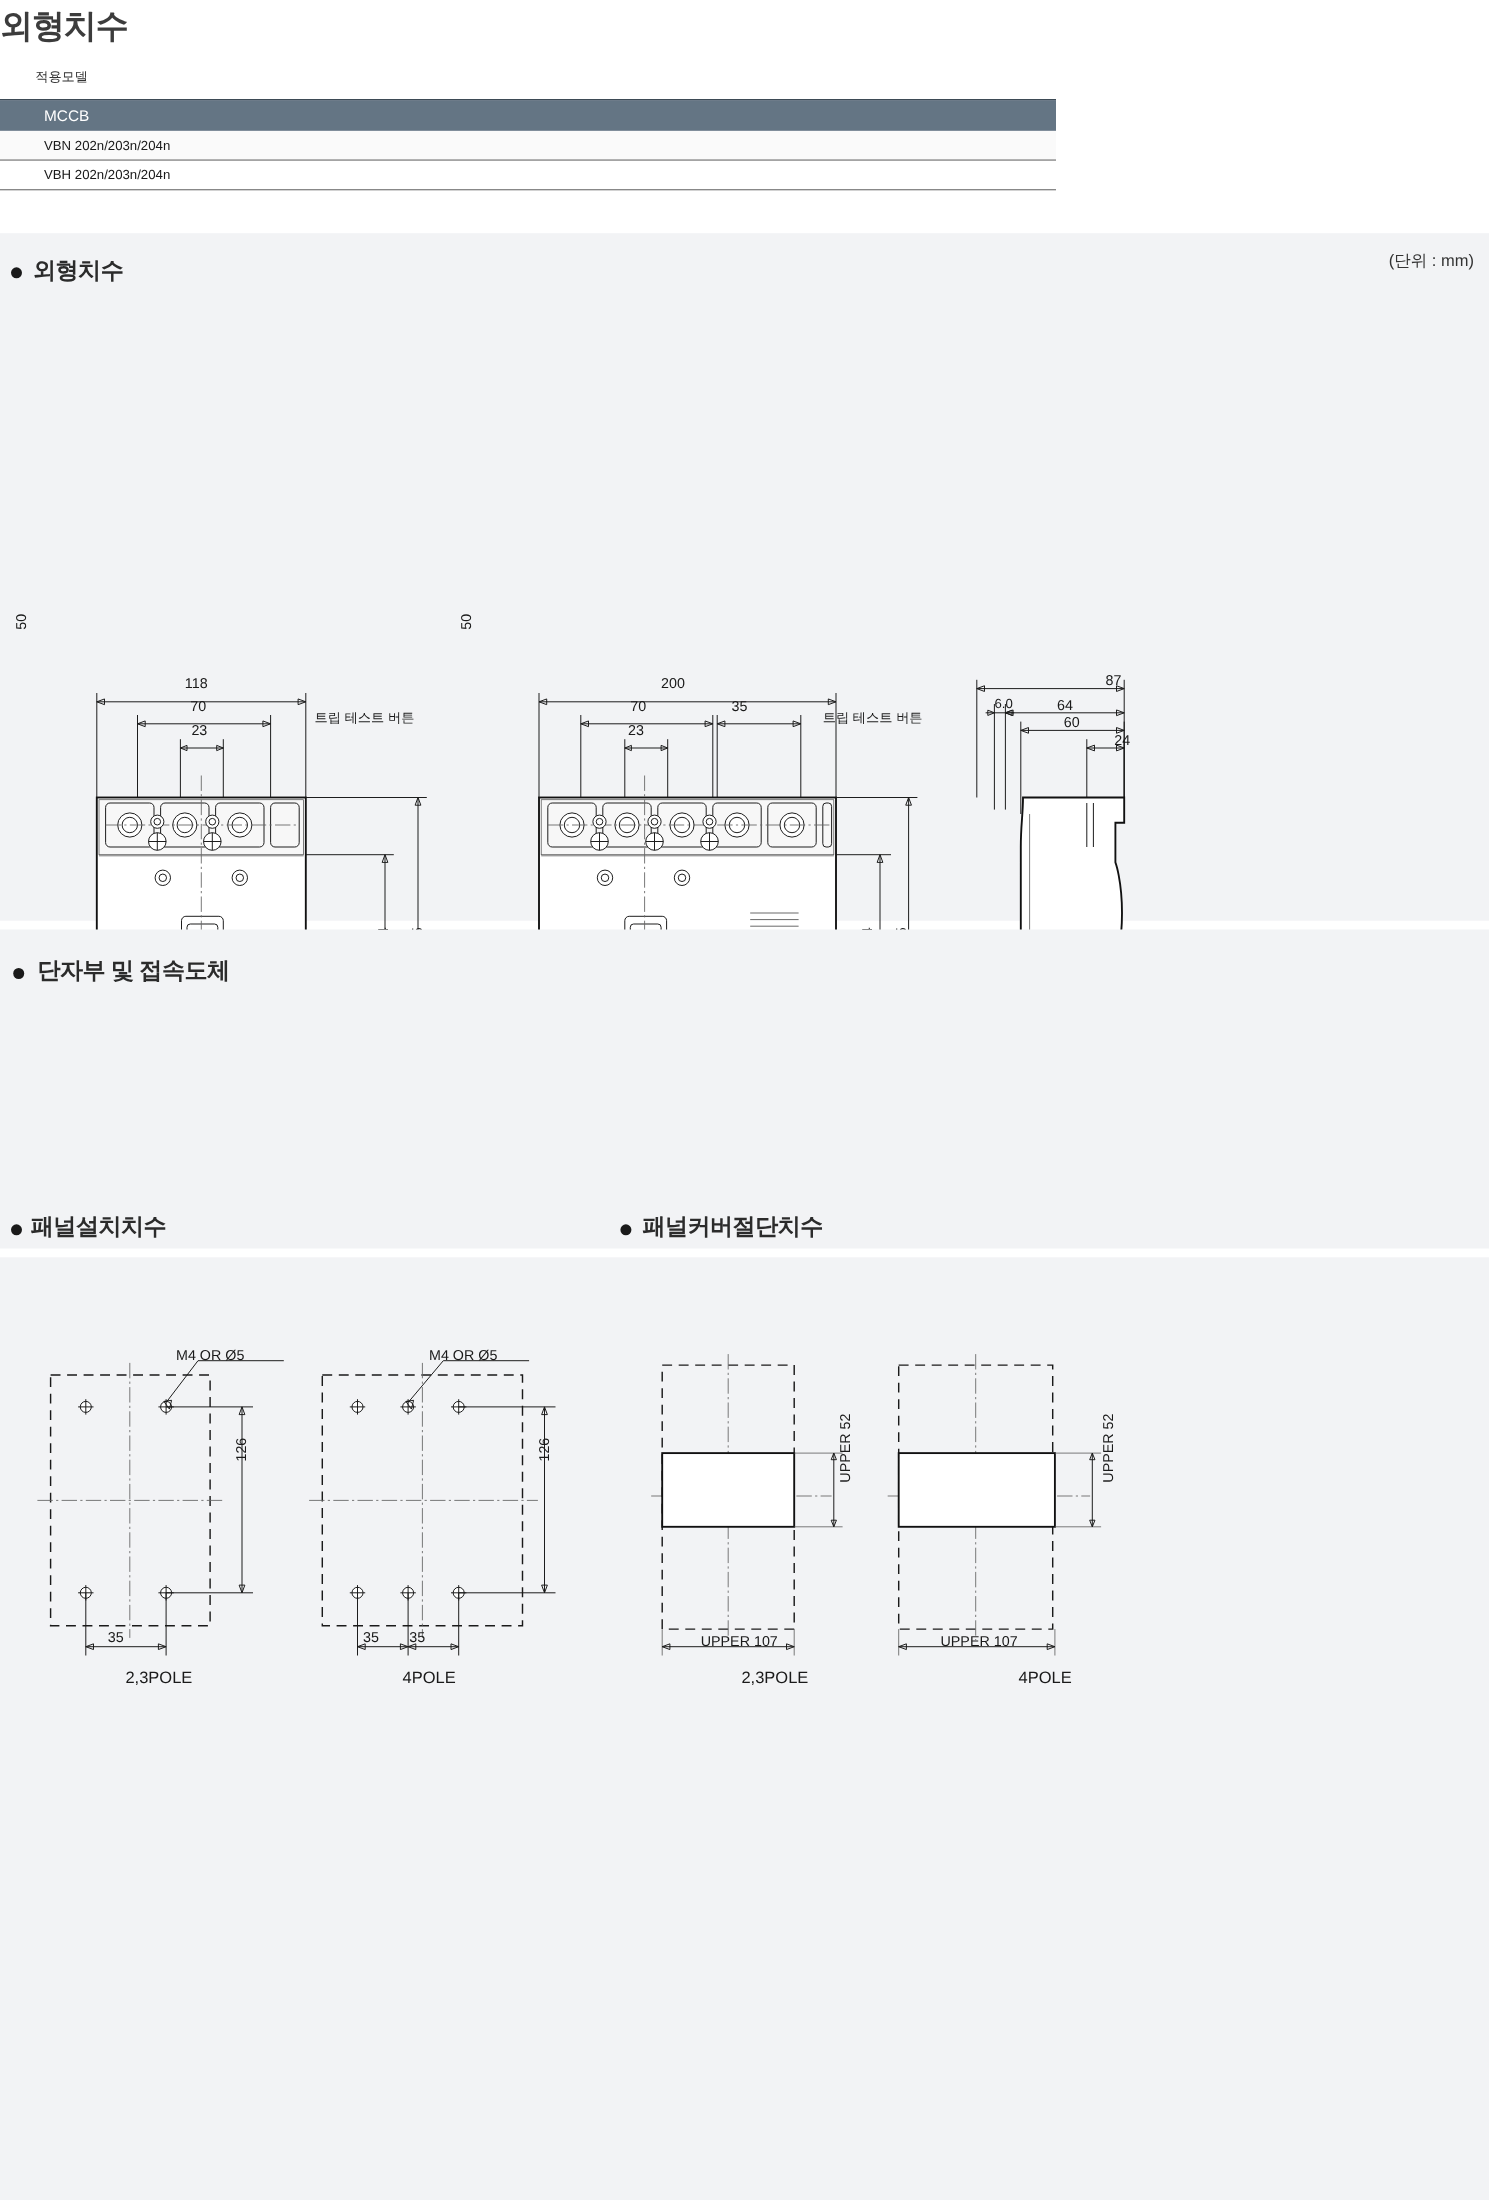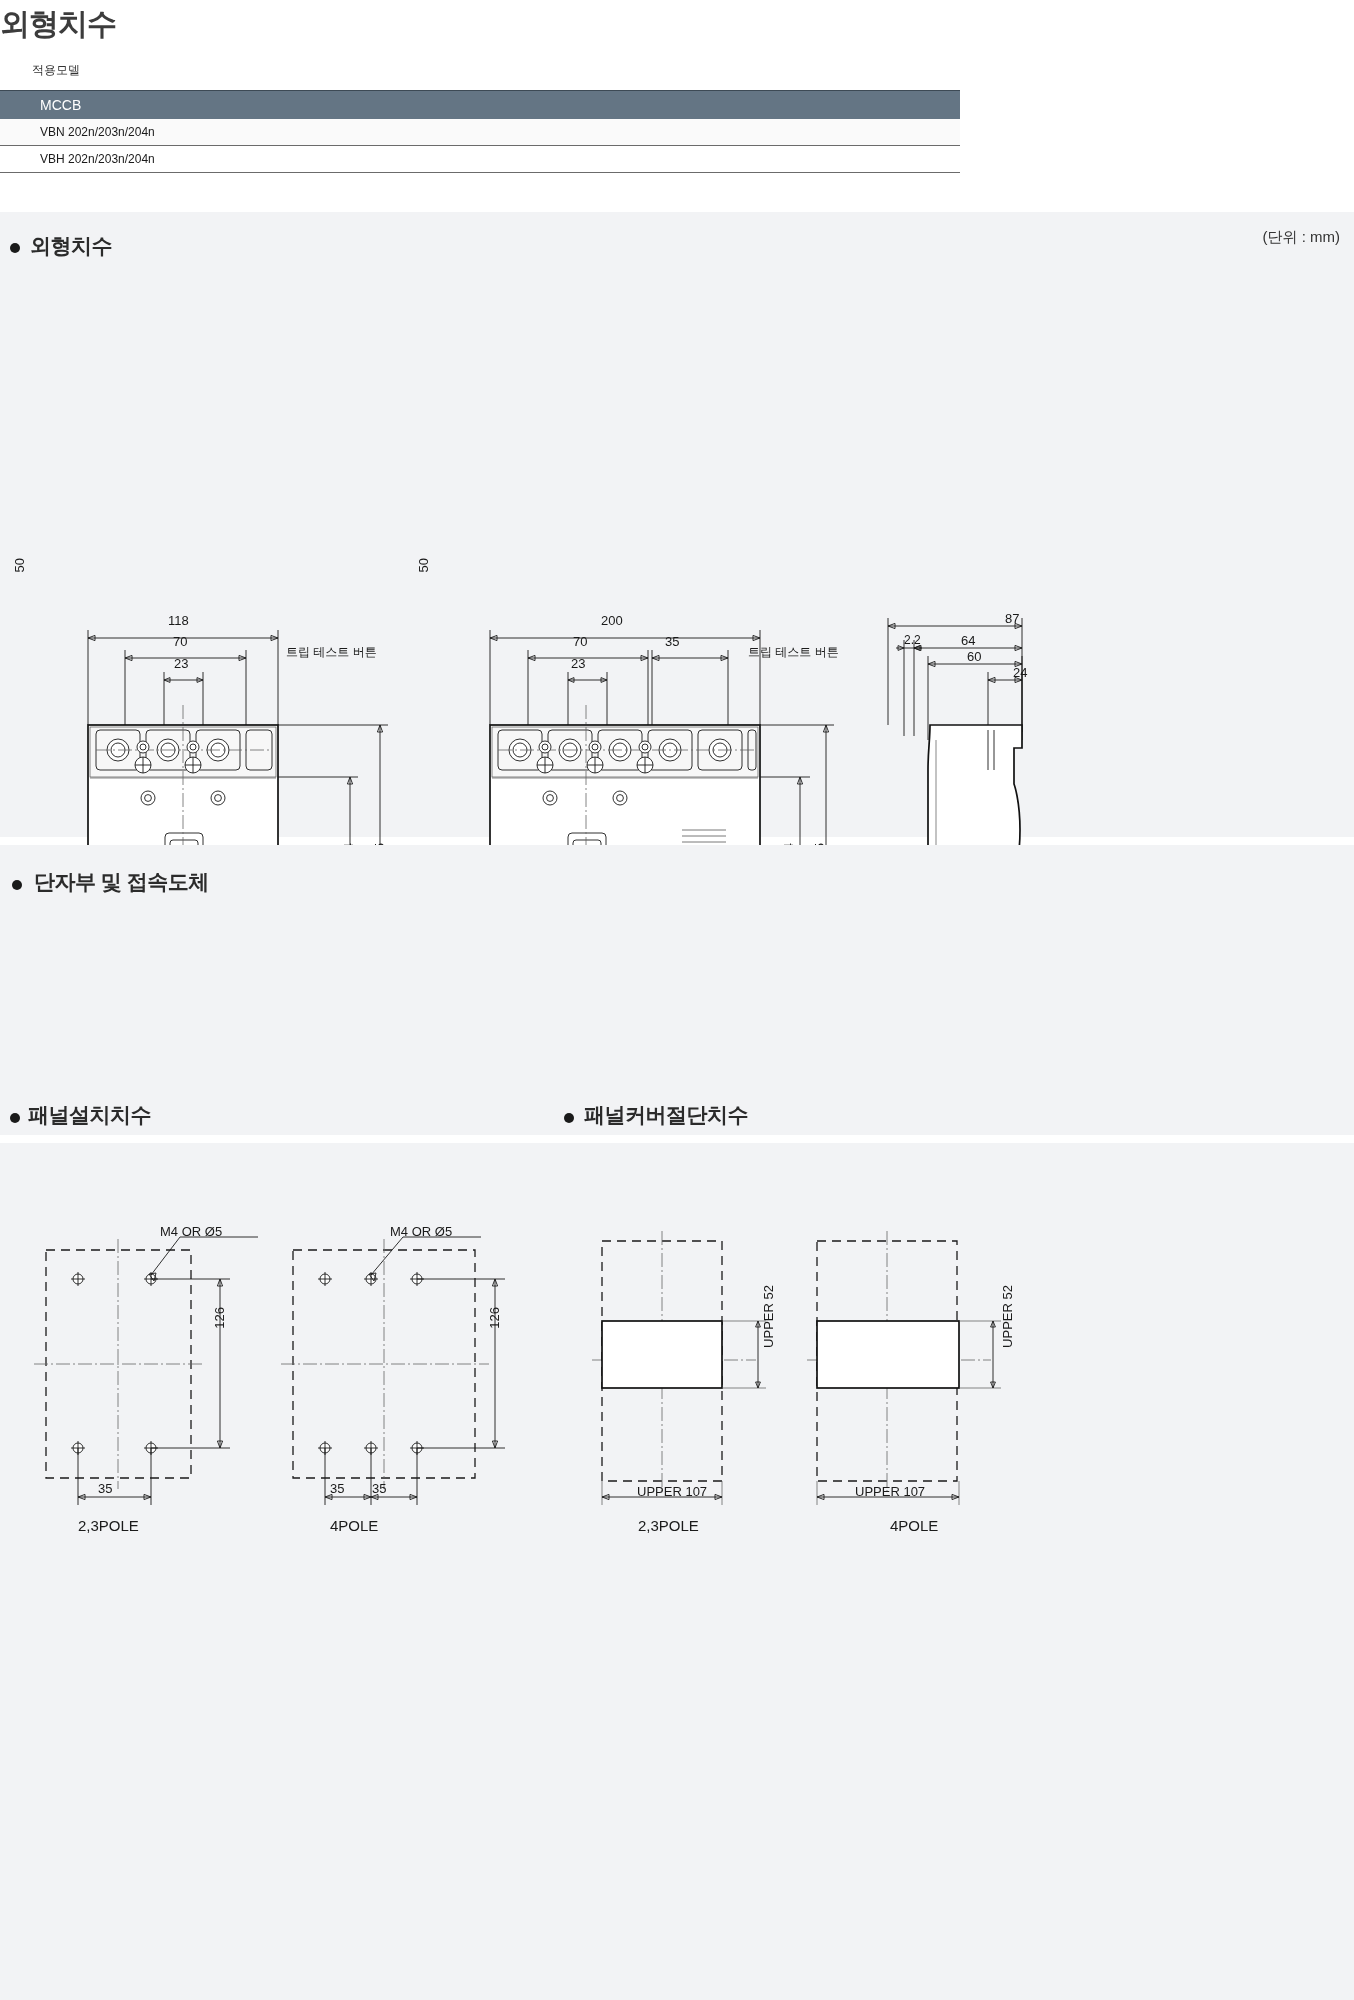--- a/index.html
+++ b/index.html
@@ -54,21 +54,21 @@
     position: absolute;
     width: 10px; height: 10px; border-radius: 50%;
     background: #1a1a1a;
   }
   .unit-note {
     position: absolute; right: 14px; top: 228px;
     font-size: 15px; color: #333;
   }
   .cap {
     position: absolute; font-size: 15px; color: #1a1a1a;
-    text-align: center; white-space: nowrap;
+    text-align: center; white-space: nowrap; margin-left: 36px;
   }
   .dim {
     position: absolute; font-size: 13px; color: #1a1a1a;
     white-space: nowrap; font-family: "Liberation Sans", sans-serif;
   }
   .dim.vert { writing-mode: vertical-rl; transform: rotate(180deg); }
   .dim.small { font-size: 12px; }
   svg { position: absolute; overflow: visible; }
   .ln { stroke: #1a1a1a; stroke-width: 0.9; fill: none; }
   .ln-t { stroke: #555; stroke-width: 0.7; fill: none; }
@@ -387,21 +387,21 @@
   <path class="ln" d="M118,430 L118,470 M124,430 L124,470"></path>
 
   <path class="ln wht" d="M24,548 L58,548 L58,590 L24,590 C18,582 16,568 24,548 Z"></path>
   <circle class="ln" cx="30" cy="568" r="4"></circle>
     <circle class="ln" cx="40" cy="568" r="4"></circle>
     <circle class="ln" cx="50" cy="568" r="4"></circle>
 
   <path class="ln-t" d="M66,440 L66,700"></path>
 </svg>
 <div class="dim" style="left:1005px; top:611px;">87</div>
-<div class="dim small" style="left:904px; top:633px;">2.2</div>
+<div class="dim small" style="left:904px; top:633px;">6.0</div>
 <div class="dim" style="left:961px; top:633px;">64</div>
 <div class="dim" style="left:967px; top:649px;">60</div>
 <div class="dim" style="left:1013px; top:665px;">24</div>
 
 <div class="grey-band" id="band-terminal"></div>
 <div class="bullet" style="left:12px; top:880px;"></div>
 <div class="sec-head" style="left:34px; top:868px;">단자부 및 접속도체</div>
 
 <svg style="left:60px; top:1150px;" width="330" height="180">
   <g class="hatch">

